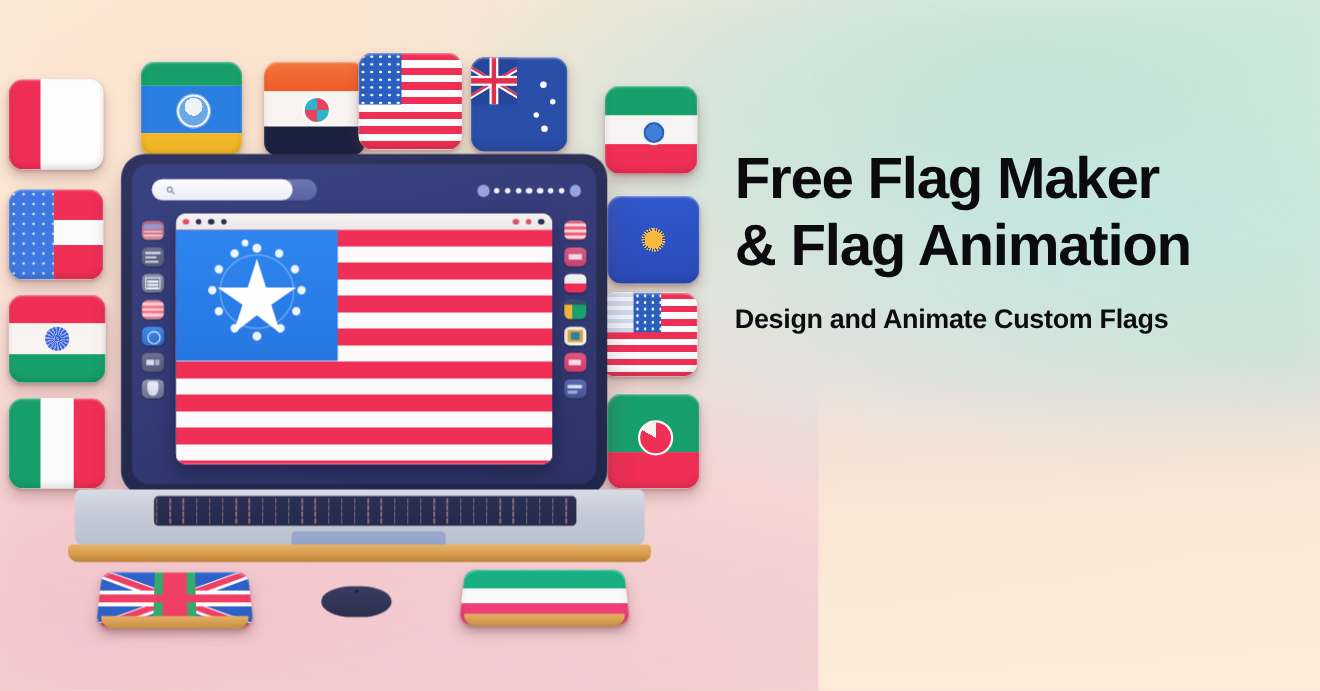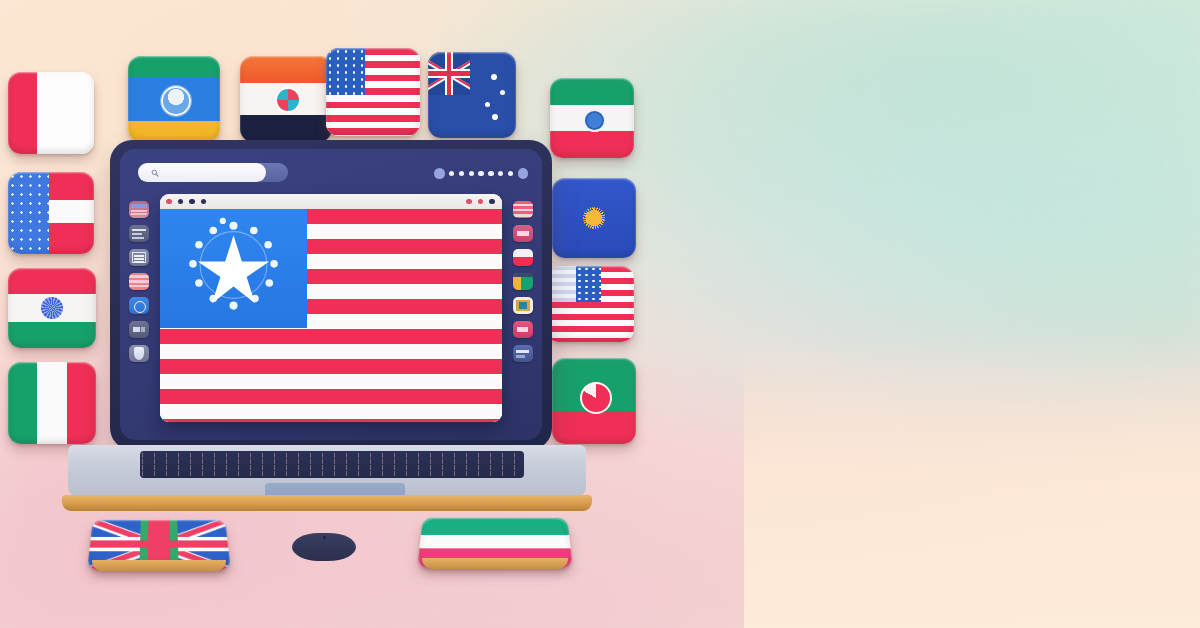--- a/index.html
+++ b/index.html
@@ -400,16 +400,21 @@
 
   <div class="puck" style="left:292px;top:525px;">
     <div class="puck-sh"></div>
     <div class="puck-b">
       <div style="position:absolute;left:50%;top:3px;width:3px;height:3px;margin-left:-1.5px;
                   border-radius:50%;background:#1d2140;"></div>
     </div>
   </div>
 
   <div class="copy">
+    <h1 class="headline">
+      <span>Free Flag Maker</span>
+      <span class="l2">&amp; Flag Animation</span>
+    </h1>
+    <p class="subhead">Design and Animate Custom Flags</p>
   </div>
 
 
 </div>
 
 </body></html>

